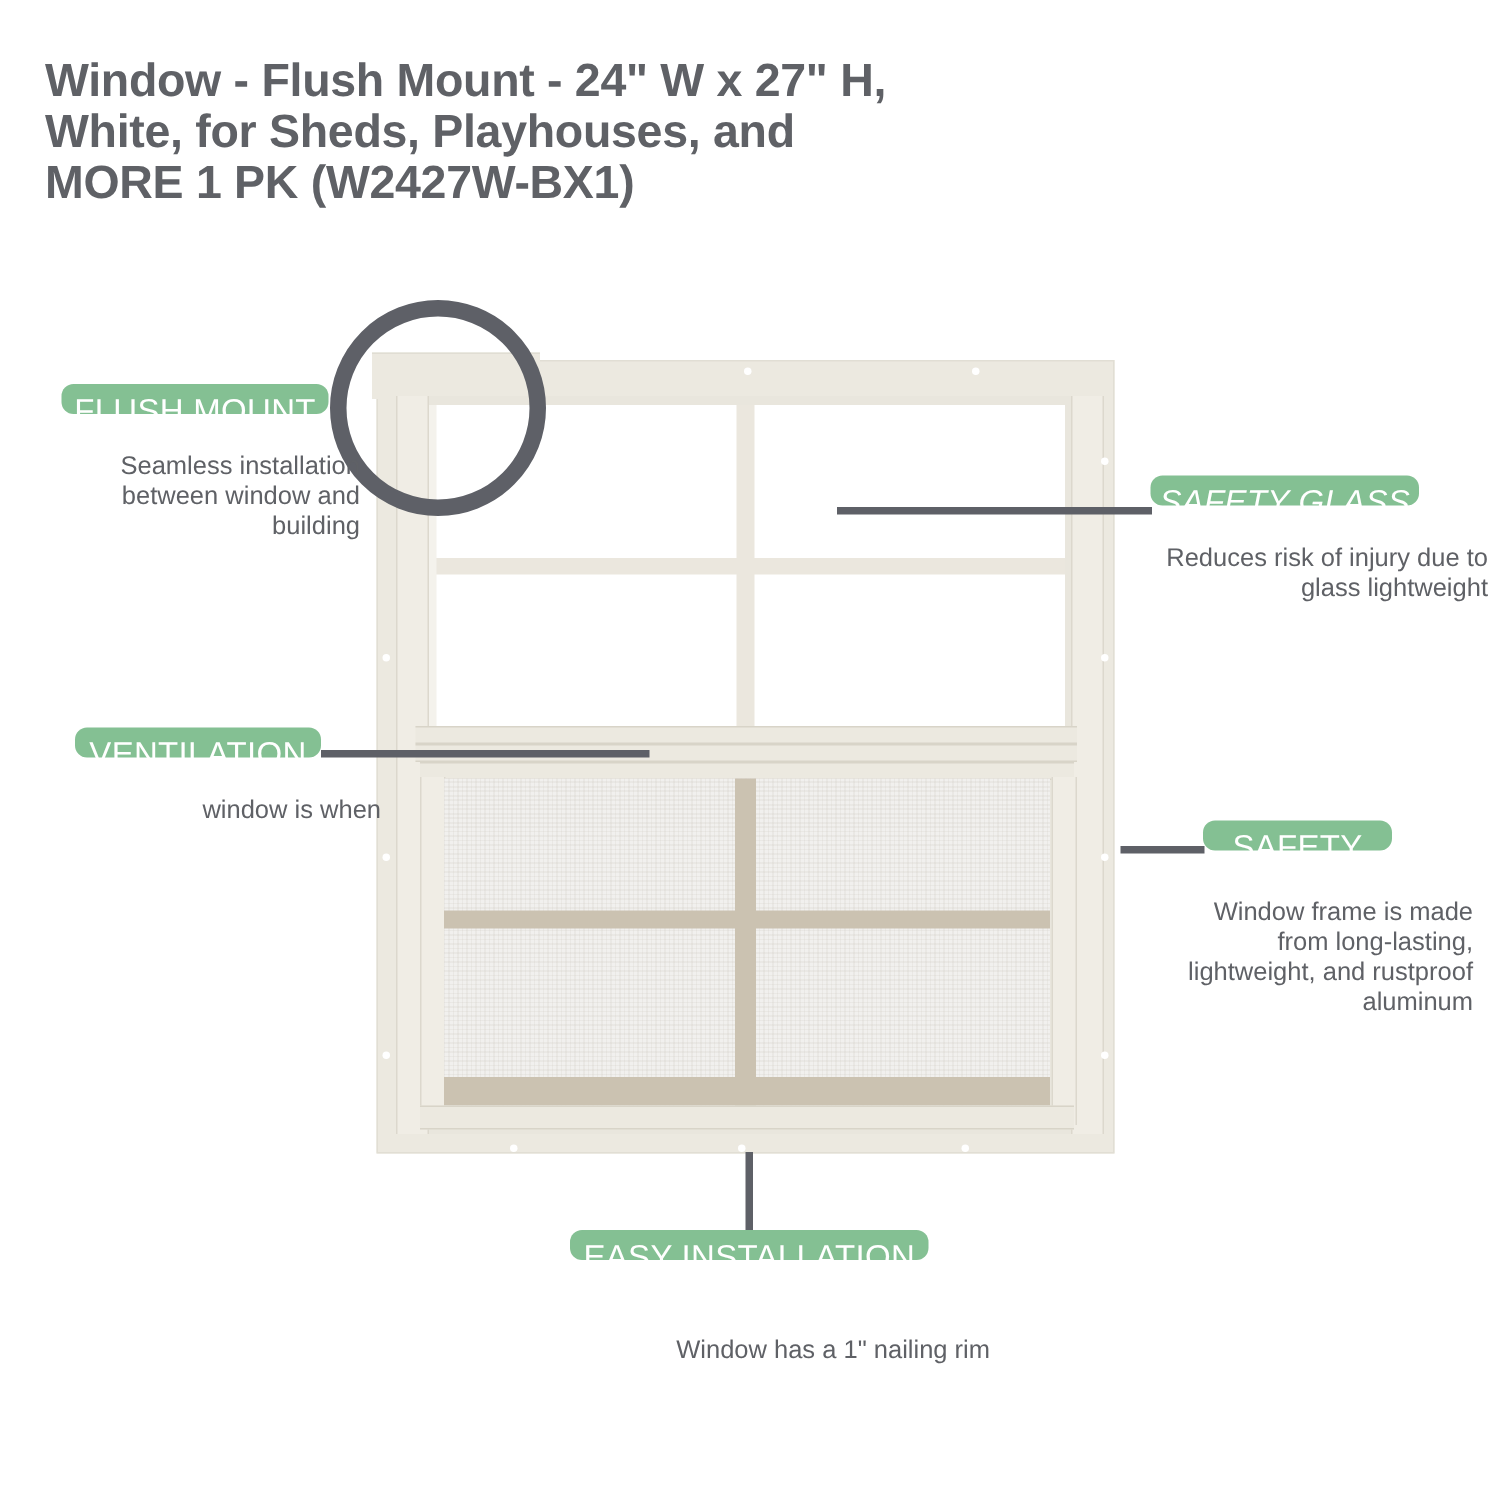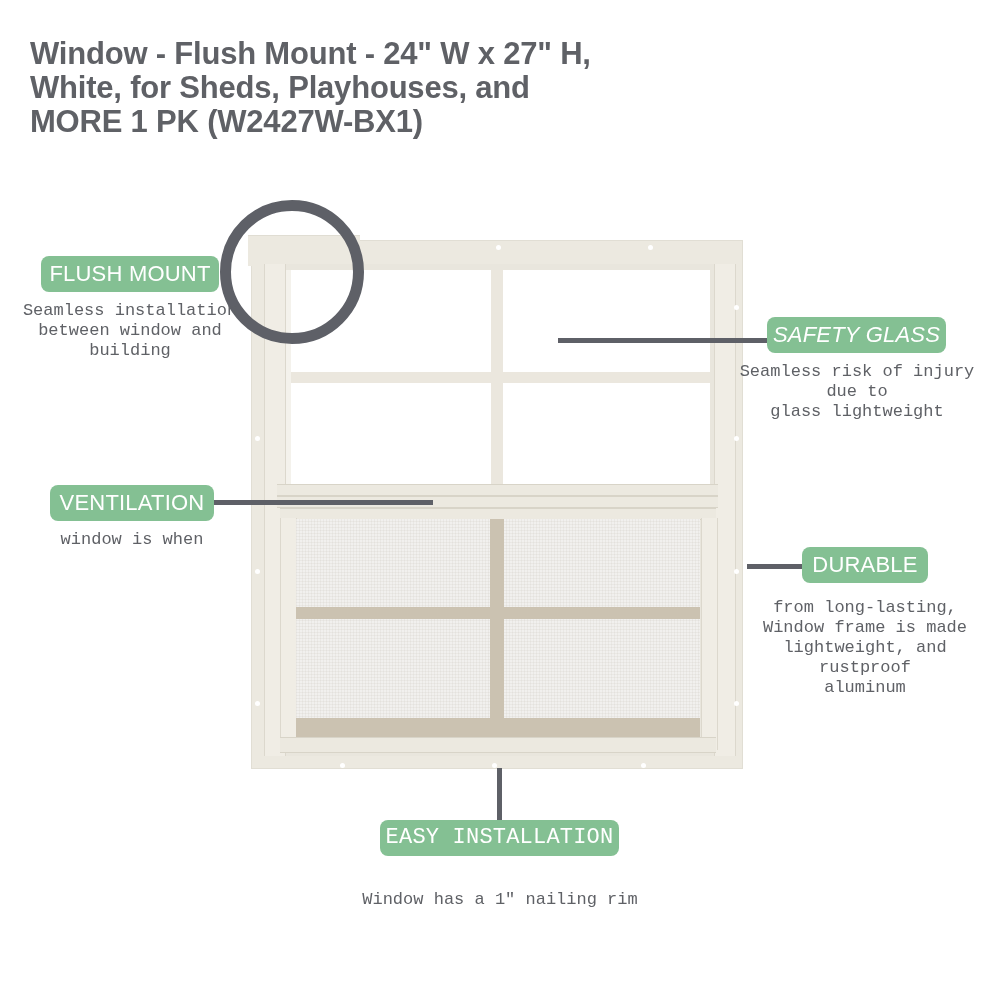--- a/index.html
+++ b/index.html
@@ -2,23 +2,23 @@
 <html><head>
 <meta charset="utf-8">
 <style>
   html, body { margin:0; padding:0; }
   body { width:1000px; height:1000px; background:#ffffff; position:relative; overflow:hidden;
          font-family:"Liberation Sans", "DejaVu Sans", sans-serif; }
   .title { position:absolute; left:14px; top:21px; width:640px; margin:16px;
            font-size:31px; line-height:34px; font-weight:bold; color:#5f6166; letter-spacing:-0.2px; }
   .title span { display:block; }
 
-  .badge { position:absolute; height:36px; border-radius:8px; background:#84c093; color:#ffffff;
+  .badge { position:absolute; height:20px; border-radius:8px; background:#84c093; color:#ffffff;
            font-size:22px; line-height:36px; text-align:center; white-space:nowrap; letter-spacing:0.2px; }
-  .desc { position:absolute; color:#5f6166; font-size:17px; line-height:20px; text-align:center;font-family:Liberation Mono, monospace; }
+  .desc { position:absolute; color:#5f6166; font-size:17px; line-height:20px; text-align:right; }
   .desc span { display:block; }
   .line { position:absolute; background:#5e6067; }
 
   
   .win { position:absolute; }
   .rim { position:absolute; left:251px; top:240px; width:492px; height:529px; background:#ece9e0;
          border:1px solid #e1ded4; box-sizing:border-box; }
   .rim-top { position:absolute; left:248px; top:235px; width:112px; height:30px; background:#ece9e0; border-top:1px solid #e0ddd3; }
   .frame-in { position:absolute; left:264px; top:264px; width:452px; height:492px; background:#e9e6dd; }
   .jamb { position:absolute; background:#f0ede5; border-left:1px solid #dcd8cd; border-right:1px solid #dcd8cd; }
@@ -90,33 +90,33 @@
 
 <div class="badge" style="left:41px;top:256px;width:178px;">FLUSH MOUNT</div>
 <div class="desc" style="left:20px;top:301px;width:220px;">
   <span>Seamless installation</span>
   <span>between window and</span>
   <span>building</span>
 </div>
 
 <div class="badge" style="left:767px;top:317px;width:179px;font-style:italic;">SAFETY GLASS</div>
 <div class="desc" style="left:722px;top:362px;width:270px;">
-  <span>Seamless risk of injury due to</span>
+  <span>Reduces risk of injury due to</span>
   <span>glass lightweight</span>
 </div>
 
 <div class="badge" style="left:50px;top:485px;width:164px;">VENTILATION</div>
 <div class="desc" style="left:10px;top:530px;width:244px;">
   <span>window is when</span>
 </div>
 
-<div class="badge" style="left:802px;top:547px;width:126px;">DURABLE</div>
+<div class="badge" style="left:802px;top:547px;width:126px;">SAFETY</div>
 <div class="desc" style="left:748px;top:598px;width:234px;">
+  <span>Window frame is made</span>
   <span>from long-lasting,</span>
-  <span>Window frame is made</span>
   <span>lightweight, and rustproof</span>
   <span>aluminum</span>
 </div>
 
-<div class="badge" style="left:380px;top:820px;width:239px;font-family:Liberation Mono, monospace;">EASY INSTALLATION</div>
+<div class="badge" style="left:380px;top:820px;width:239px;">EASY INSTALLATION</div>
 <div class="desc" style="left:340px;top:890px;width:320px;">
   <span>Window has a 1" nailing rim</span>
 </div>
 
 </body></html>

